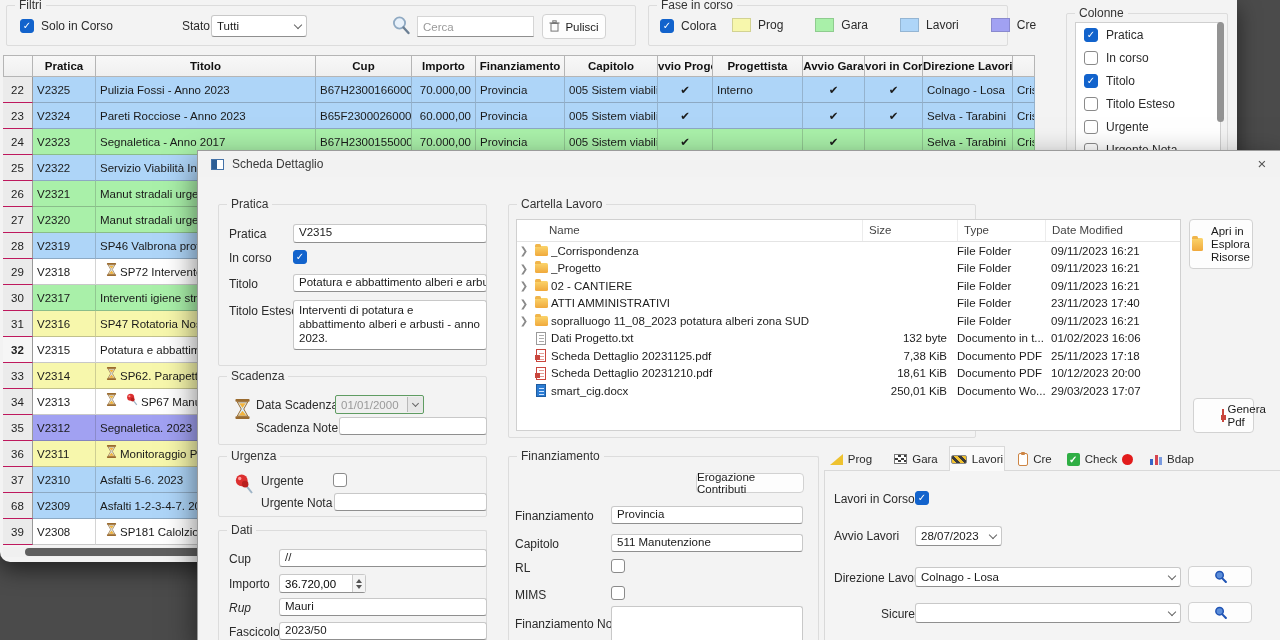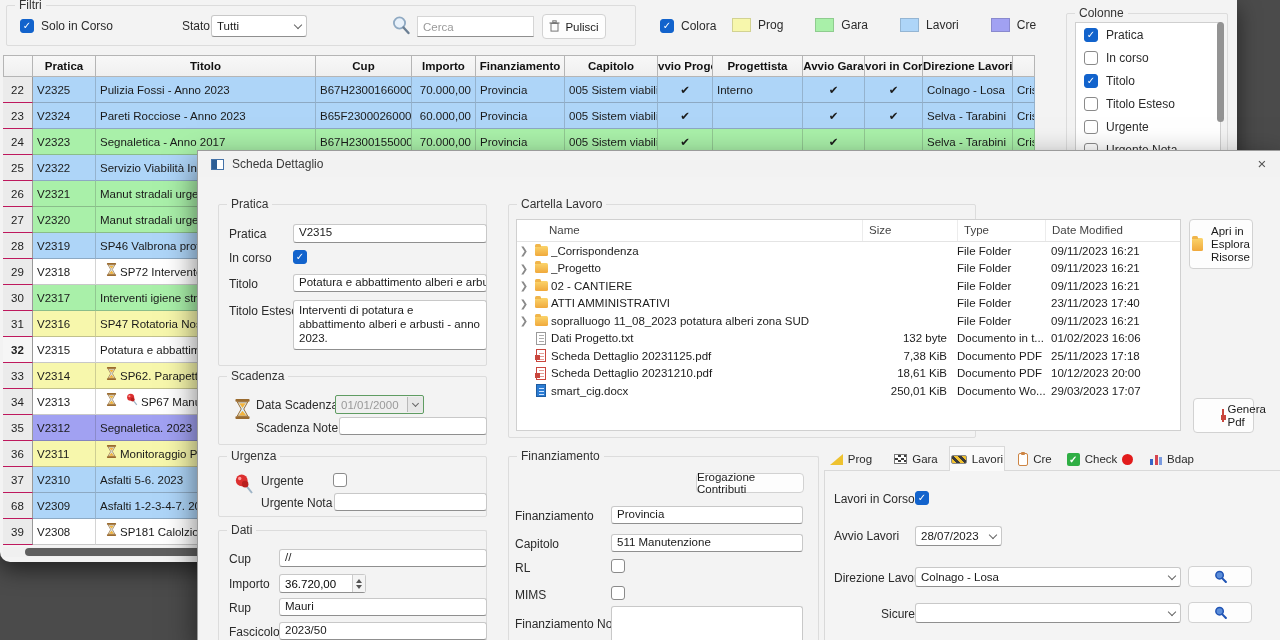--- a/index.html
+++ b/index.html
@@ -168,20 +168,23 @@
     <span>
       <svg width="11" height="12" viewBox="0 0 11 12">
           <rect x="2" y="3.5" width="7" height="7.6" fill="none" stroke="#777" stroke-width="1"></rect>
           <line x1="0.5" y1="3" x2="10.5" y2="3" stroke="#777" stroke-width="1.2"></line>
           <rect x="3.8" y="0.8" width="3.4" height="1.6" fill="none" stroke="#777" stroke-width="1"></rect>
         </svg>
     </span>
     <span>Pulisci</span>
   </div>
 
+  <div class="gb" style="left:648px; top:5px; width:360px; height:41px;">
+    <span class="gb-label">Fase in corso</span>
+  </div>
   <span class="cb checked" style="left:660px; top:19px;"></span>
   <span class="lbl" style="left:681px; top:19px;">Colora</span>
   <div style="position:absolute; left:732px; top:18px; display:flex; gap:32px;">
       <span class="legend-item">
         <span class="legend-swatch" style="background: rgb(247, 247, 172);"></span>
         <span class="legend-label">Prog</span>
       </span>
       <span class="legend-item">
         <span class="legend-swatch" style="background: rgb(169, 240, 169);"></span>
         <span class="legend-label">Gara</span>
@@ -661,21 +664,21 @@
   <span class="lbl" style="left:31px; top:401px;">Cup</span>
   <div class="inp" style="left:81px; top:398px; width:208px; height:18px;">//</div>
   <span class="lbl" style="left:31px; top:426px;">Importo</span>
   <div class="spin" style="left:81px; top:423px; width:87px; height:19px;">
     <span class="val">36.720,00</span>
     <span class="arrows">
         <span class="tri-up"></span>
         <span class="tri-dn"></span>
       </span>
   </div>
-  <span class="lbl" style="left:31px; top:450px;">Rup</span>
+  <span class="lbl" style="left:31px; top:450px;font-style:italic;">Rup</span>
   <div class="inp" style="left:81px; top:447px; width:208px; height:18px;">Mauri</div>
   <span class="lbl" style="left:31px; top:474px;">Fascicolo</span>
   <div class="inp" style="left:81px; top:471px; width:208px; height:18px;">2023/50</div>
 
   <div class="gb" style="left:310px; top:53px; width:468px; height:234px;">
     <span class="gb-label">Cartella Lavoro</span>
   </div>
   <div class="file-box">
     <div class="fl-header">
       <div class="fl-h-name">Name</div>

